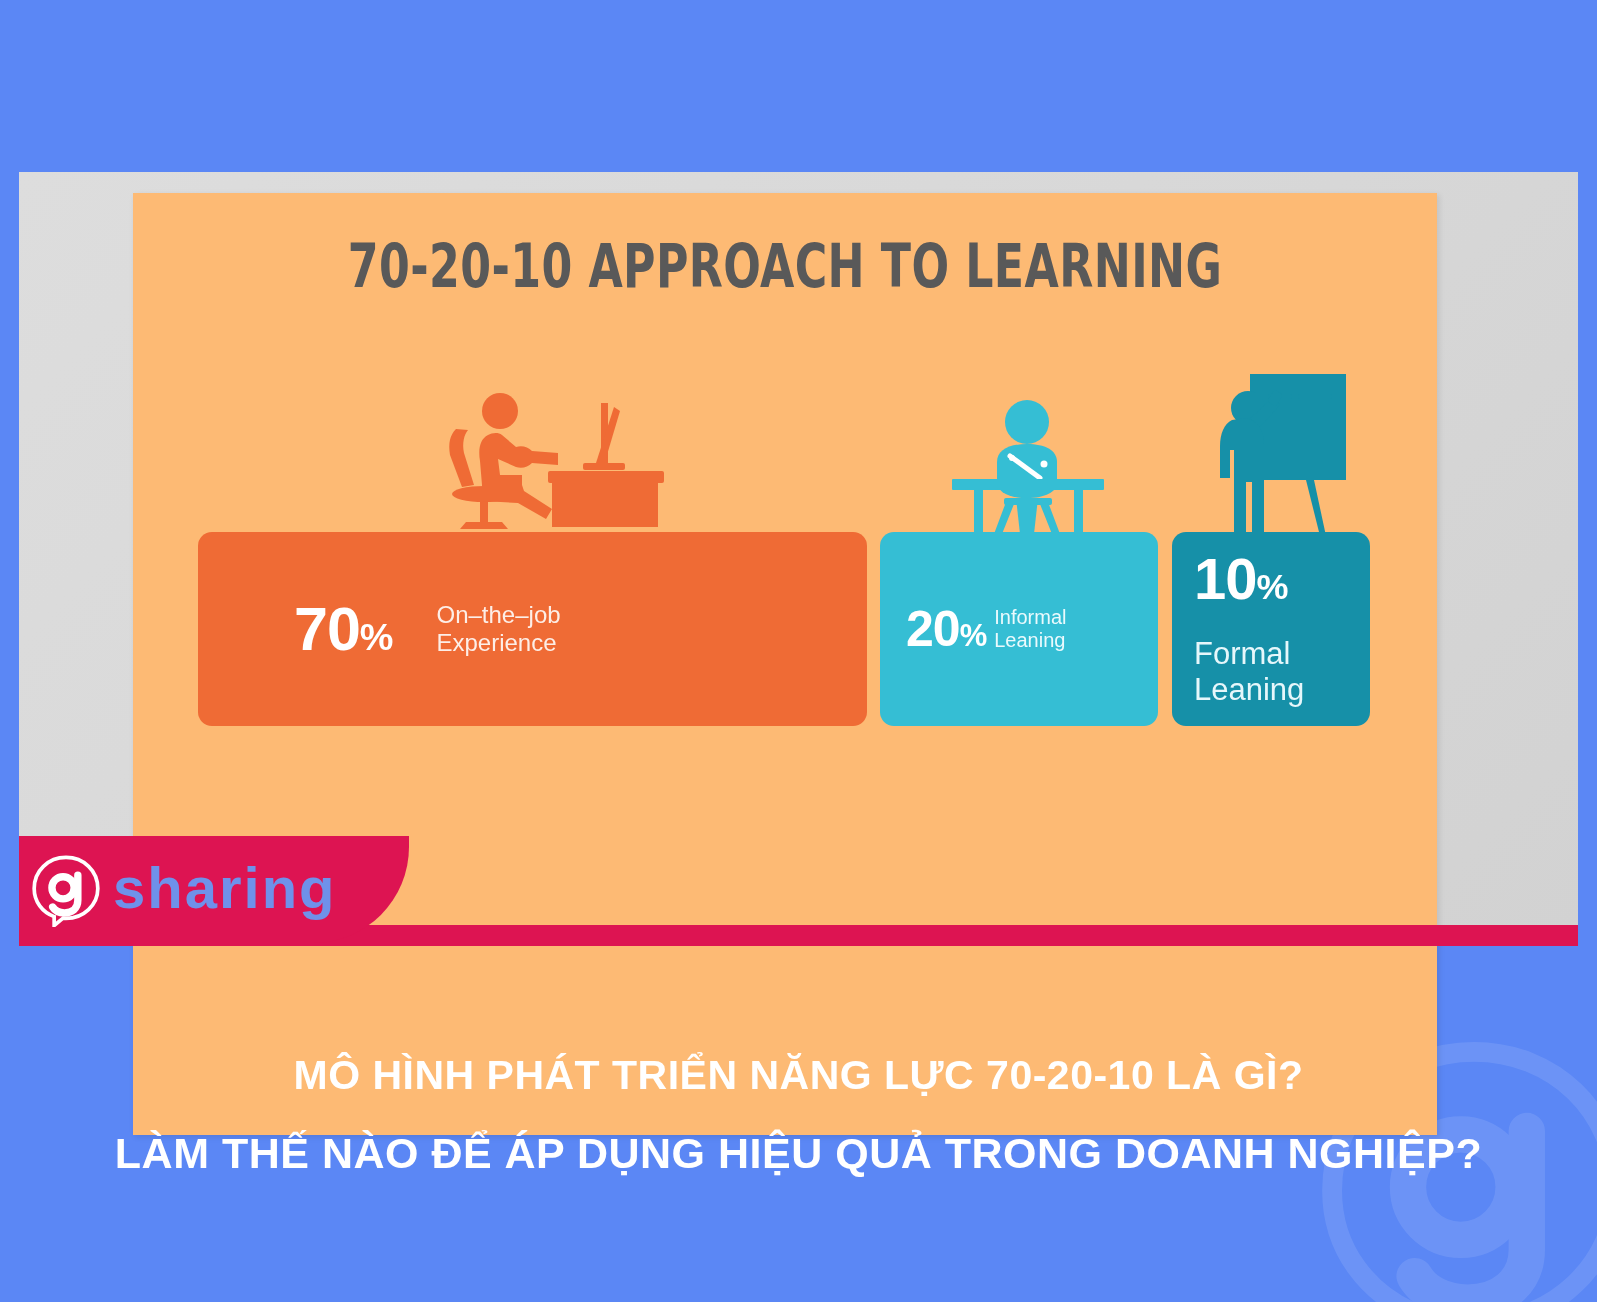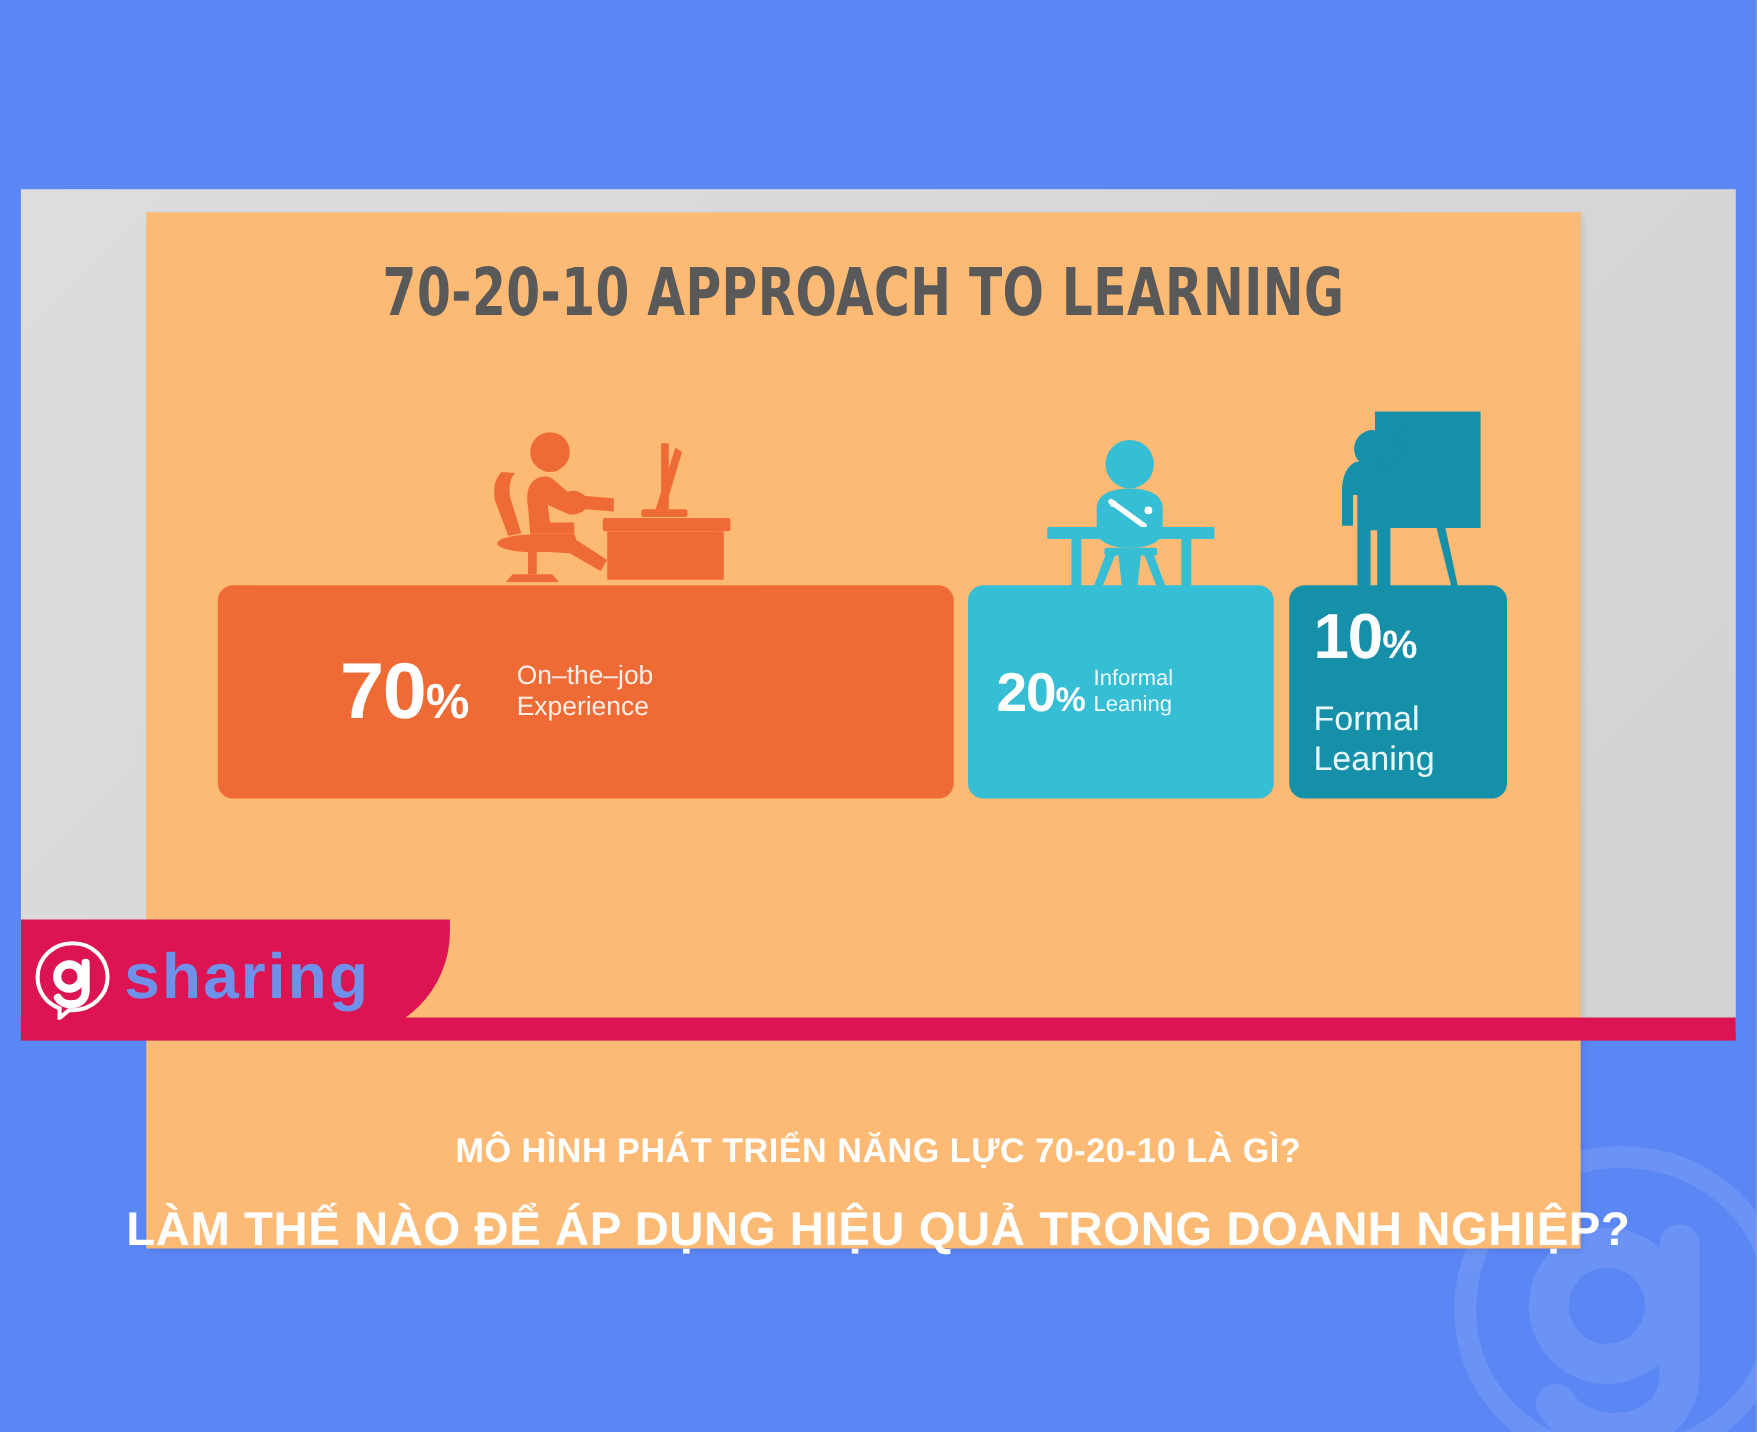--- a/index.html
+++ b/index.html
@@ -94,21 +94,21 @@
   }
 
   .pct {
     font-weight: bold;
     line-height: 1;
     letter-spacing: -1px;
   }
   .pct .sym { font-size: 0.62em; font-weight: bold; letter-spacing: -1px; }
 
   #bar-70 .inner { display: flex; align-items: center; padding-left: 96px; }
-  #bar-70 .pct { font-size: 72px; margin-left: 15px; }
+  #bar-70 .pct { font-size: 61px; }
   #bar-70 .label {
     font-size: 24px;
     line-height: 1.17;
     margin-left: 44px;
     font-weight: normal;
     color: #fdeee7;
     white-space: pre-line;
   }
 
   #bar-20 .inner { display: flex; align-items: center; padding-left: 26px; }
@@ -176,21 +176,21 @@
     left: 0; right: 0;
     top: 1028px;
     text-align: center;
     color: #ffffff;
   }
   .cap-line {
     font-weight: bold;
     color: #ffffff;
     white-space: nowrap;
   }
-  #cap-line-1 { font-size: 31px; letter-spacing: 0.5px; }
+  #cap-line-1 { font-size: 41px; letter-spacing: 0.5px; margin-top: 24px; }
   #cap-line-2 { font-size: 43px; letter-spacing: 0.5px; margin-top: 30px; }
 </style>
 </head>
 <body>
 
 <svg id="watermark" viewBox="0 0 100 100">
   <path d="M50 6 C26 6 7 24 7 48 C7 66 18 80 34 86 L34 98 L46 88 C47.3 88.2 48.6 88.3 50 88.3 C74 88.3 93 70 93 48 C93 24 74 6 50 6 Z" fill="none" stroke="#ffffff" stroke-width="6"></path>
   <path d="M66 30 L66 66 C66 76 58 82 48 82 C41 82 35 79 32 74" fill="none" stroke="#ffffff" stroke-width="11" stroke-linecap="round"></path>
   <circle cx="46" cy="47" r="16" fill="none" stroke="#ffffff" stroke-width="11"></circle>
 </svg>

